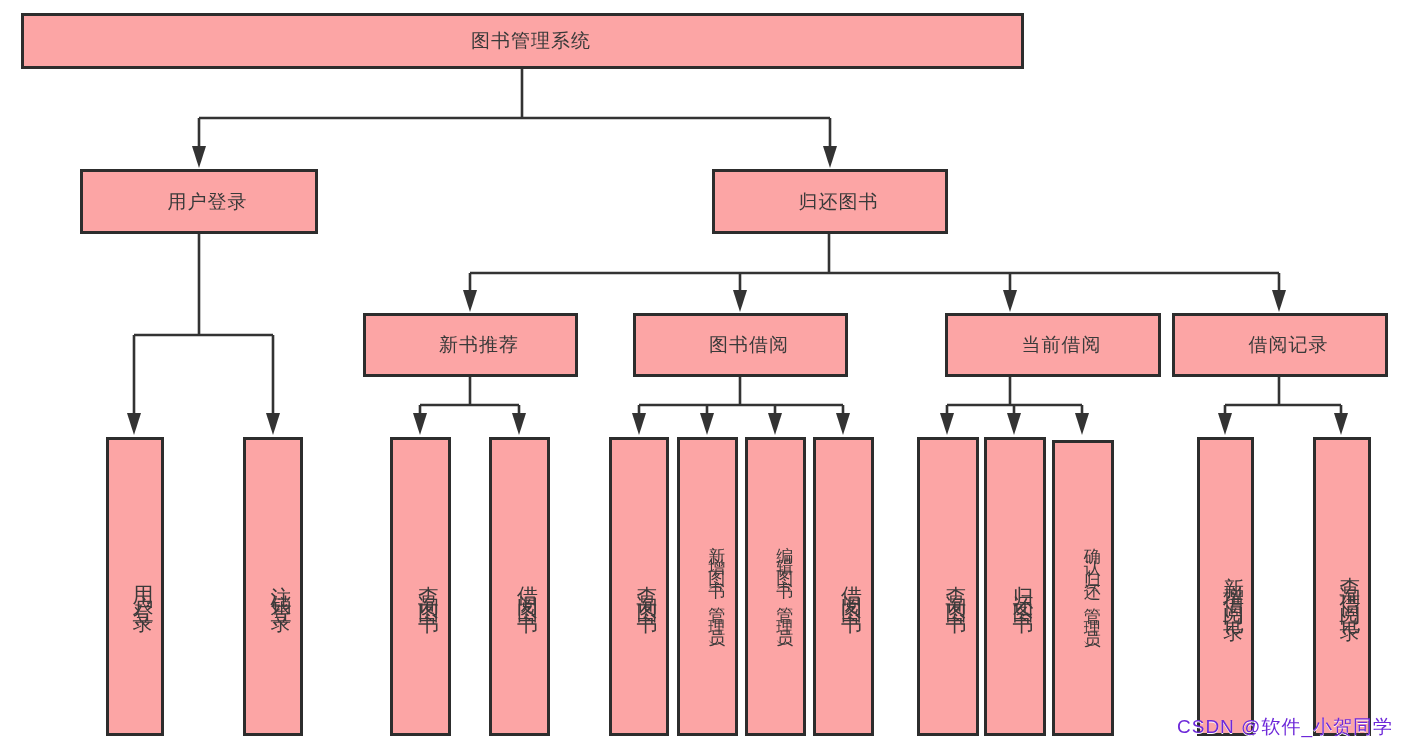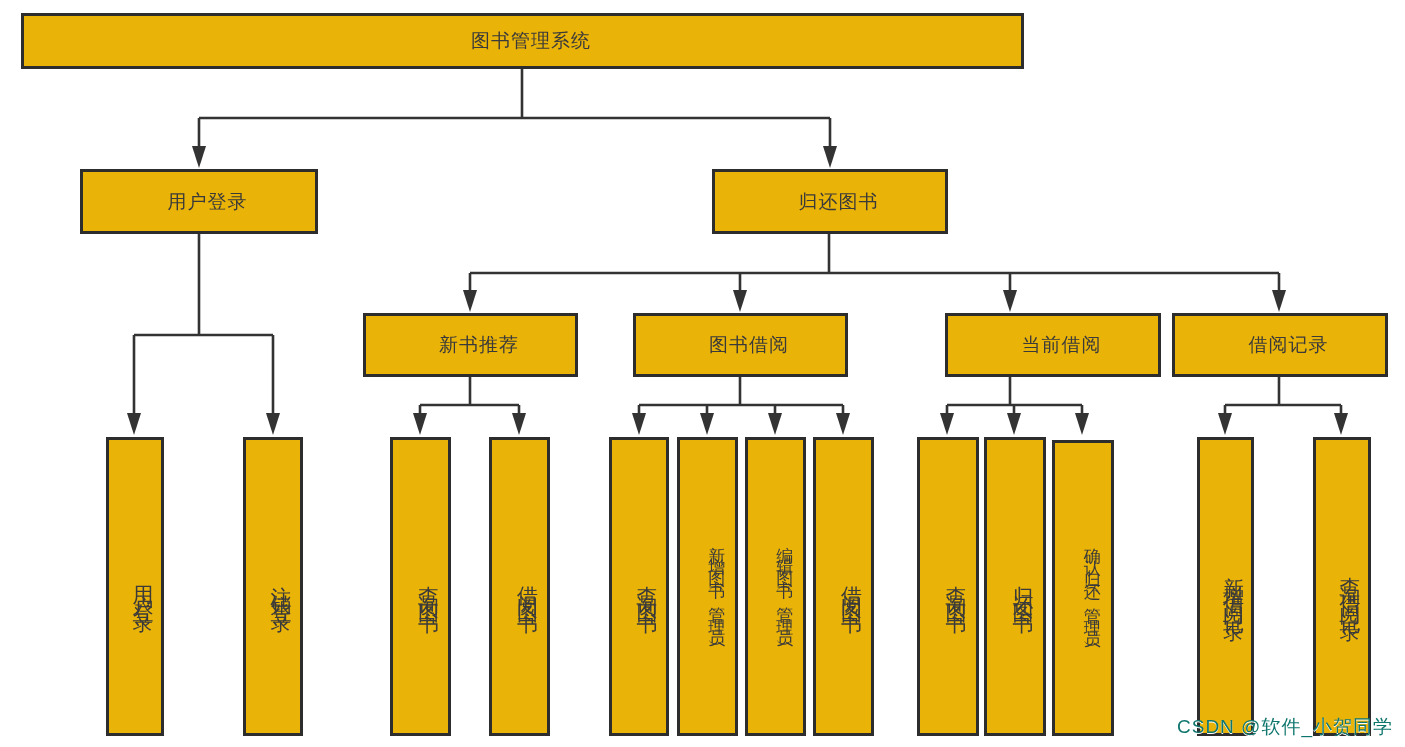--- a/index.html
+++ b/index.html
@@ -16,21 +16,21 @@
     overflow: hidden;
   }
   .connectors {
     position: absolute;
     left: 0;
     top: 0;
   }
   .box {
     position: absolute;
     border: 3px solid #2d2d2d;
-    background: #eab308;
+    background: #fca5a5;
     display: flex;
     align-items: center;
     justify-content: center;
     color: #3a3a3a;
     padding-left: 17px;
   }
   .hbox {
     font-size: 19px;
     letter-spacing: 1px;
     white-space: nowrap;
@@ -66,21 +66,21 @@
   #leaf-cb-1    { left: 917px;  top: 437px; width: 62px; height: 299px; }
   #leaf-cb-2    { left: 984px;  top: 437px; width: 62px; height: 299px; }
   #leaf-cb-3    { left: 1052px; top: 440px; width: 62px; height: 296px; }
   #leaf-br-1    { left: 1197px; top: 437px; width: 57px; height: 299px; }
   #leaf-br-2    { left: 1313px; top: 437px; width: 58px; height: 299px; }
   .watermark {
     position: absolute;
     left: 1177px;
     top: 714px;
     font-size: 19px;
-    color: #0f766e;
+    color: #6d28d9;
     letter-spacing: 1px;
     white-space: nowrap;
     text-shadow: 0 1px 0 #ffffff;
   }
 </style>
 </head>
 <body>
 
 <div class="canvas">
 

